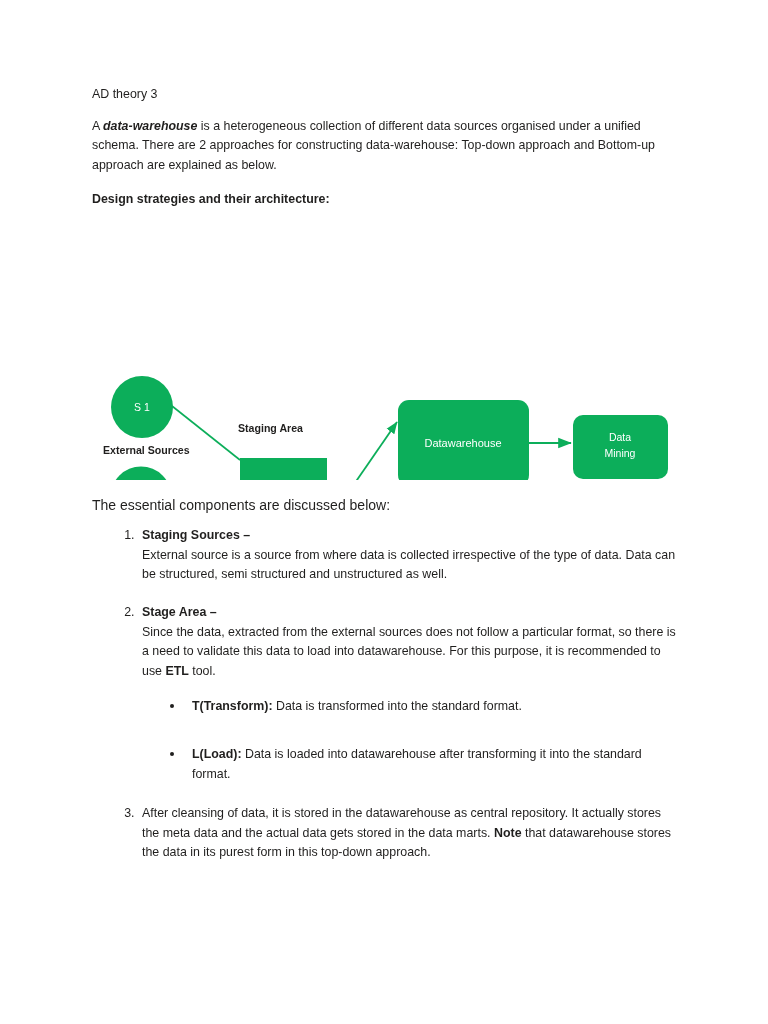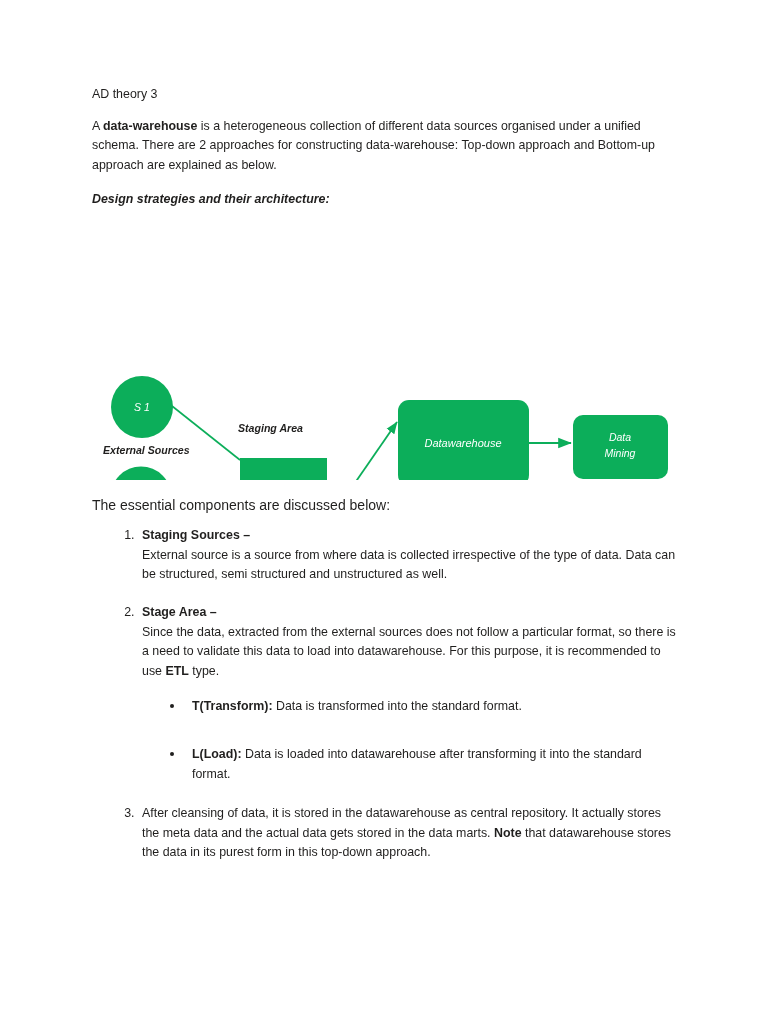--- a/index.html
+++ b/index.html
@@ -31,36 +31,34 @@
     font-size: 12.4px;
     line-height: 1.35;
     margin: 0 0 14px 0;
   }
   .para {
     font-size: 12.4px;
     line-height: 1.58;
     margin: 0 0 14px 0;
     text-align: left;
   }
-  .para b, .bold { font-weight: bold; }
+  .para b, .bold { font-weight: bold; font-style: italic; }
   .heading {
     font-size: 12.4px;
     font-weight: bold;
     line-height: 1.5;
     margin: 0 0 14px 0;
-    font-style: italic;
   }
 
   
   .diagram-wrap {
     position: relative;
     width: 584px;
     height: 258px;
     margin: 8px 0 6px 0;
-    font-style: italic;
   }
   .diagram-svg { position: absolute; left: 0; top: 0; }
 
   
   .intro-line {
     font-size: 14px;
     line-height: 1.58;
     margin: 14px 0 10px 0;
   }
   ol.main-list {
@@ -181,21 +179,21 @@
 
     <ol class="main-list">
 
       <li>
         <span class="item-title">Staging Sources –</span>
         <span class="item-body">External source is a source from where data is collected irrespective of the type of data. Data can be structured, semi structured and unstructured as well.</span>
       </li>
 
       <li>
         <span class="item-title">Stage Area –</span>
-        <span class="item-body"><span>Since the data, extracted from the external sources does not follow a particular format, so there is a need to validate this data to load into datawarehouse. For this purpose, it is recommended to use </span><b>ETL</b><span> type.</span></span>
+        <span class="item-body"><span>Since the data, extracted from the external sources does not follow a particular format, so there is a need to validate this data to load into datawarehouse. For this purpose, it is recommended to use </span><b>ETL</b><span> tool.</span></span>
 
         <ul class="sub-list">
           <li><b>T(Transform):</b><span> Data is transformed into the standard format.</span></li>
           <li><b>L(Load):</b><span> Data is loaded into datawarehouse after transforming it into the standard format.</span></li>
         </ul>
       </li>
 
       <li>
         <span class="item-body"><span>After cleansing of data, it is stored in the datawarehouse as central repository. It actually stores the meta data and the actual data gets stored in the data marts. </span><b>Note</b><span> that datawarehouse stores the data in its purest form in this top-down approach.</span></span>
       </li>

